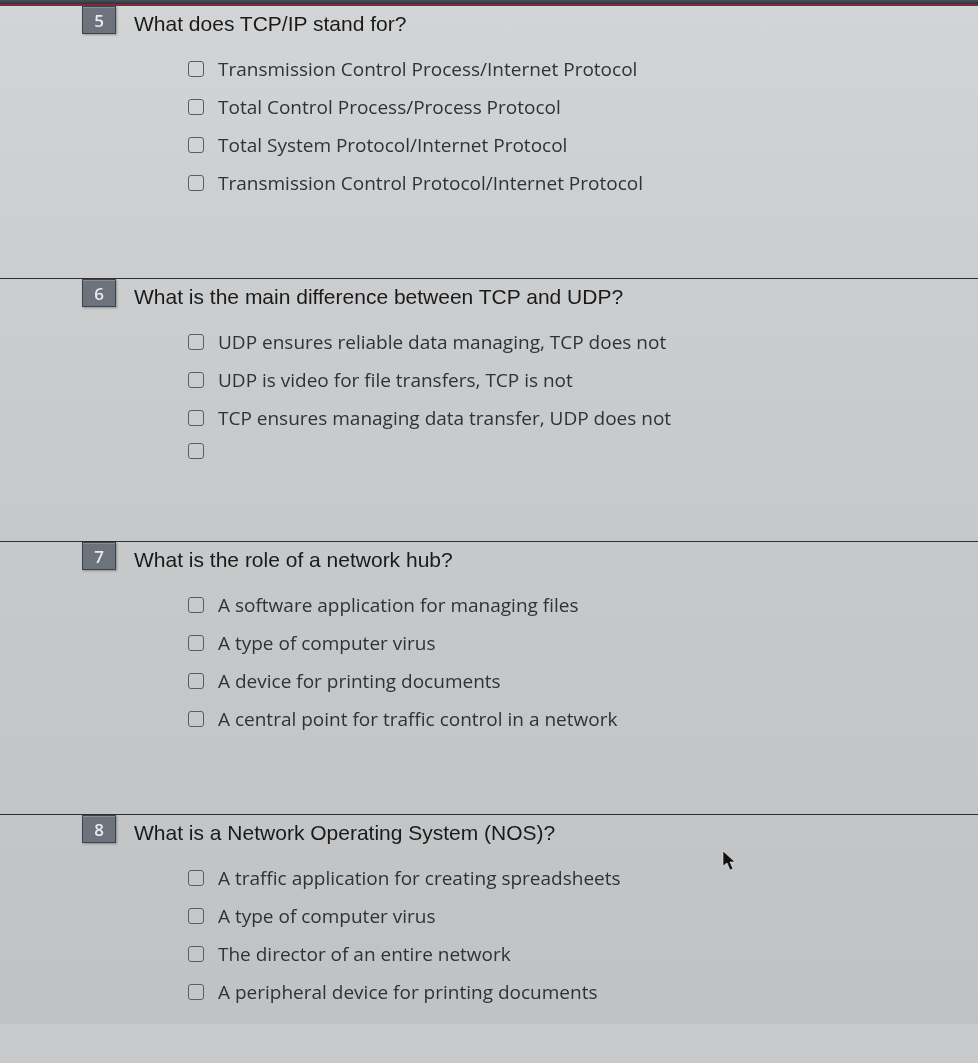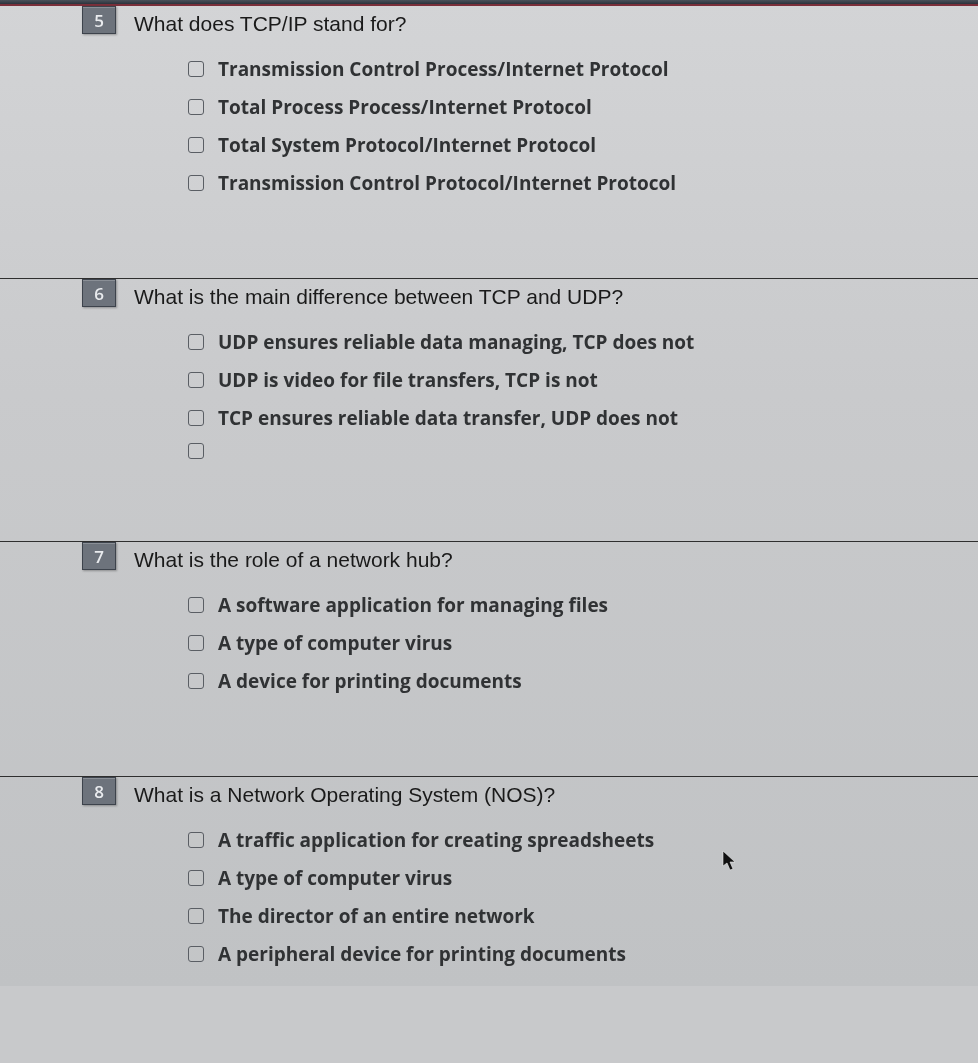--- a/index.html
+++ b/index.html
@@ -50,21 +50,20 @@
     transform: translateY(-4px);
   }
   .q-text {
     font-family: Liberation Sans, sans-serif;
     font-size: 21px;
     color: #1a1a1a;
     padding-top: 2px;
   }
   .options {
     margin: 18px 0 0 188px;
-    font-weight: bold;
   }
   .option {
     display: flex;
     align-items: center;
     margin-bottom: 12px;
     font-size: 19px;
     color: #303234;
   }
   .checkbox {
     width: 16px;
@@ -92,21 +91,21 @@
       <div class="q-number">5</div>
       <div class="q-text">What does TCP/IP stand for?</div>
     </div>
     <div class="options">
       <div class="option">
         <span class="checkbox"></span>
         <span>Transmission Control Process/Internet Protocol</span>
       </div>
       <div class="option">
         <span class="checkbox"></span>
-        <span>Total Process Process/Internet Protocol</span>
+        <span>Total Control Process/Process Protocol</span>
       </div>
       <div class="option">
         <span class="checkbox"></span>
         <span>Total System Protocol/Internet Protocol</span>
       </div>
       <div class="option">
         <span class="checkbox"></span>
         <span>Transmission Control Protocol/Internet Protocol</span>
       </div>
     </div>
@@ -121,21 +120,21 @@
       <div class="option">
         <span class="checkbox"></span>
         <span>UDP ensures reliable data managing, TCP does not</span>
       </div>
       <div class="option">
         <span class="checkbox"></span>
         <span>UDP is video for file transfers, TCP is not</span>
       </div>
       <div class="option">
         <span class="checkbox"></span>
-        <span>TCP ensures reliable data transfer, UDP does not</span>
+        <span>TCP ensures managing data transfer, UDP does not</span>
       </div>
       <div class="option">
         <span class="checkbox"></span>
       </div>
     </div>
   </div>
 
   <div class="question-block">
     <div class="q-header">
       <div class="q-number">7</div>
@@ -146,20 +145,24 @@
         <span class="checkbox"></span>
         <span>A software application for managing files</span>
       </div>
       <div class="option">
         <span class="checkbox"></span>
         <span>A type of computer virus</span>
       </div>
       <div class="option">
         <span class="checkbox"></span>
         <span>A device for printing documents</span>
+      </div>
+      <div class="option">
+        <span class="checkbox"></span>
+        <span>A central point for traffic control in a network</span>
       </div>
     </div>
   </div>
 
   <div class="question-block last">
     <div class="q-header">
       <div class="q-number">8</div>
       <div class="q-text">What is a Network Operating System (NOS)?</div>
     </div>
     <div class="options">

